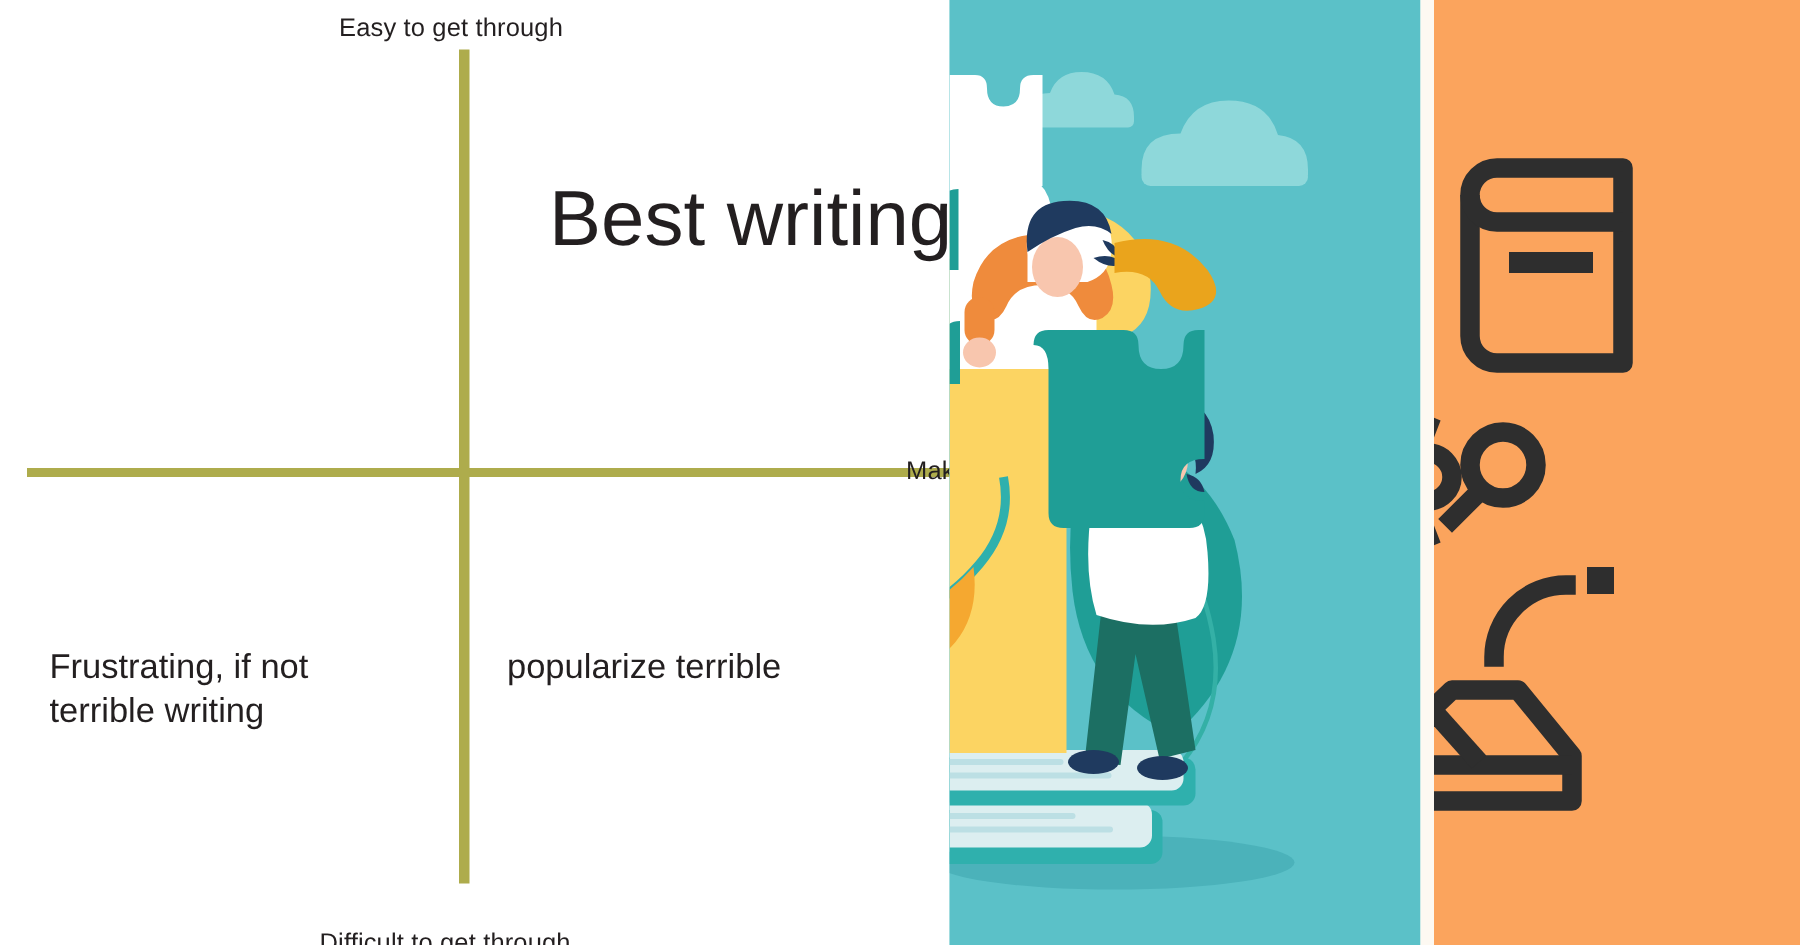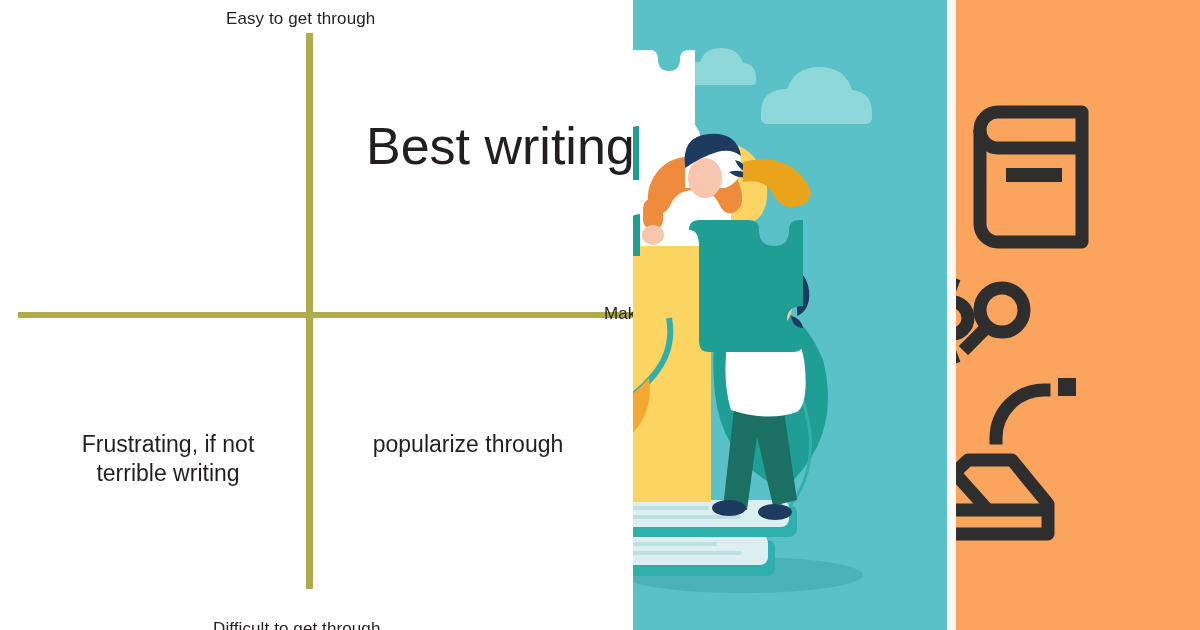--- a/index.html
+++ b/index.html
@@ -13,21 +13,20 @@
     overflow: hidden;
     font-family: "Liberation Sans", sans-serif;
     -webkit-font-smoothing: antialiased;
   }
   #stage {
     position: relative;
     width: 1200px;
     height: 630px;
     overflow: hidden;
     background: #ffffff;
-    text-align: center;
   }
 
   
   #matrix-panel {
     position: absolute;
     left: 0; top: 0;
     width: 633px;
     height: 630px;
     background: #ffffff;
     overflow: hidden;
@@ -116,21 +115,21 @@
     <div class="quadrant-label" id="quad-bl">
       <span class="quad-line">Frustrating, if not</span>
       <span class="quad-line">terrible writing</span>
     </div>
 
     <div class="quadrant-label" id="quad-tr">
       <span class="quad-line">Best writing</span>
     </div>
 
     <div class="quadrant-label" id="quad-br">
-      <span class="quad-line">popularize through</span>
+      <span class="quad-line">popularize terrible</span>
     </div>
   </div>
 
   <div id="illustration-panel">
     <svg id="illustration-svg" viewBox="0 0 314 630" xmlns="http://www.w3.org/2000/svg">
 
       <rect x="0" y="0" width="314" height="630" fill="#5bc1c8"></rect>
 
       <g fill="#8ed8da">
         <path d="M50 78 q0 -16 17 -16 q5 -14 21 -14 q17 0 22 15 q13 1 13 15 l0 3 l-73 0 z"></path>

